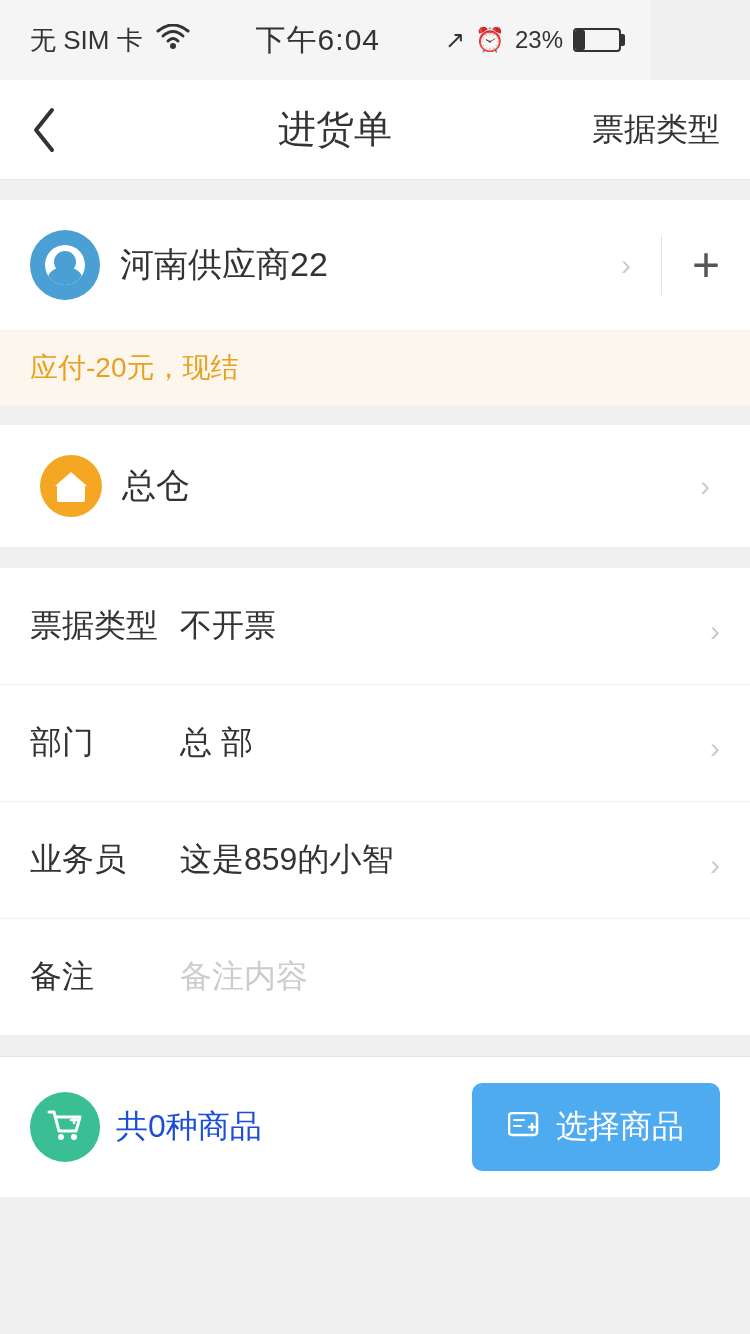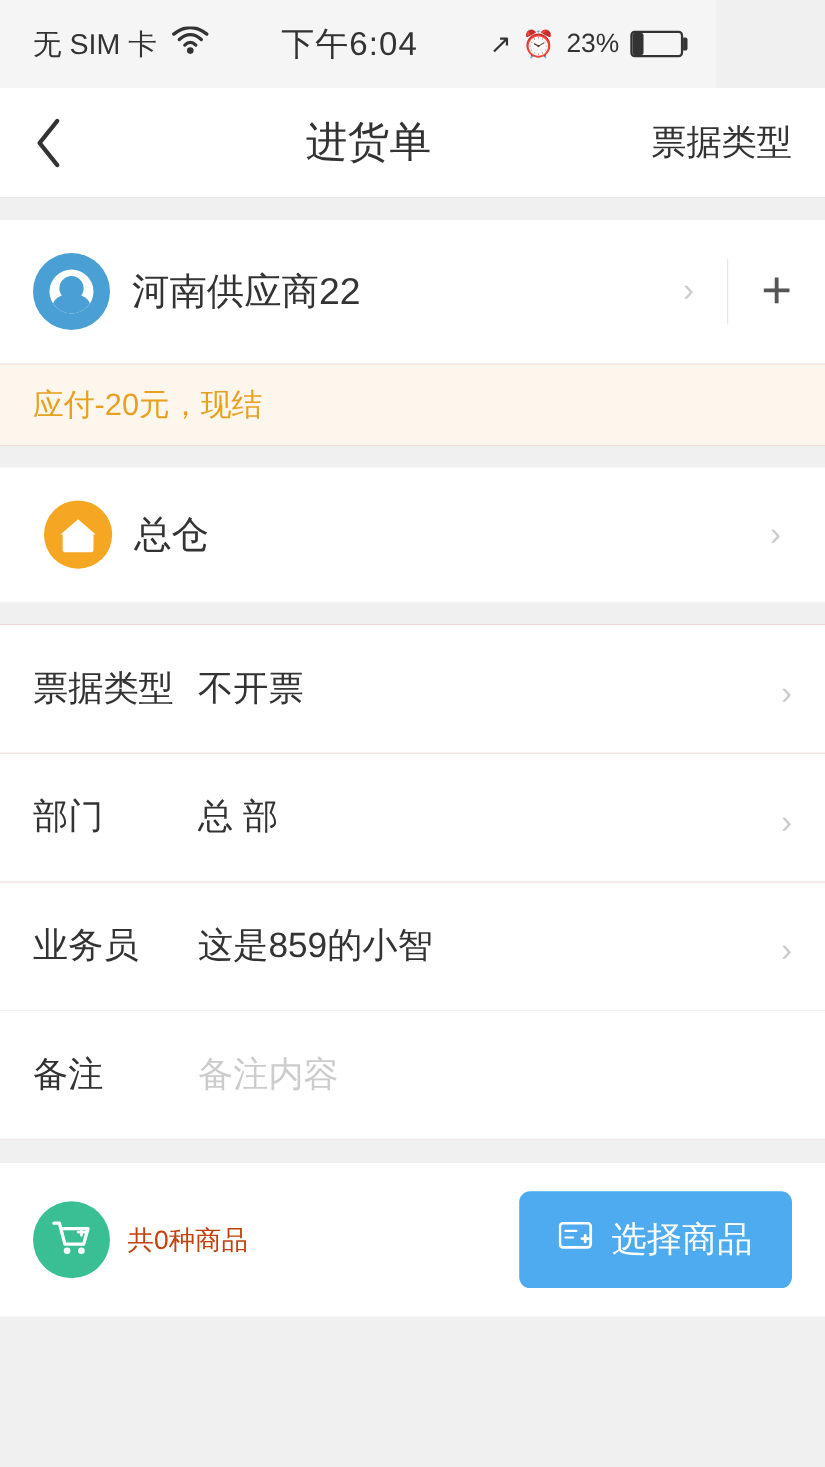--- a/index.html
+++ b/index.html
@@ -284,22 +284,22 @@
       height: 70px;
       border-radius: 50%;
       background: #3abf95;
       display: flex;
       align-items: center;
       justify-content: center;
       font-size: 34px;
       color: white;
     }
     .product-count {
-      font-size: 24px;
-      color: #c2410c;
+      font-size: 32px;
+      color: #1d4ed8;
     }
     .select-btn {
       background: #4eabf0;
       color: #fff;
       font-size: 32px;
       padding: 22px 36px;
       border-radius: 10px;
       display: flex;
       align-items: flex-end;
       gap: 12px;

